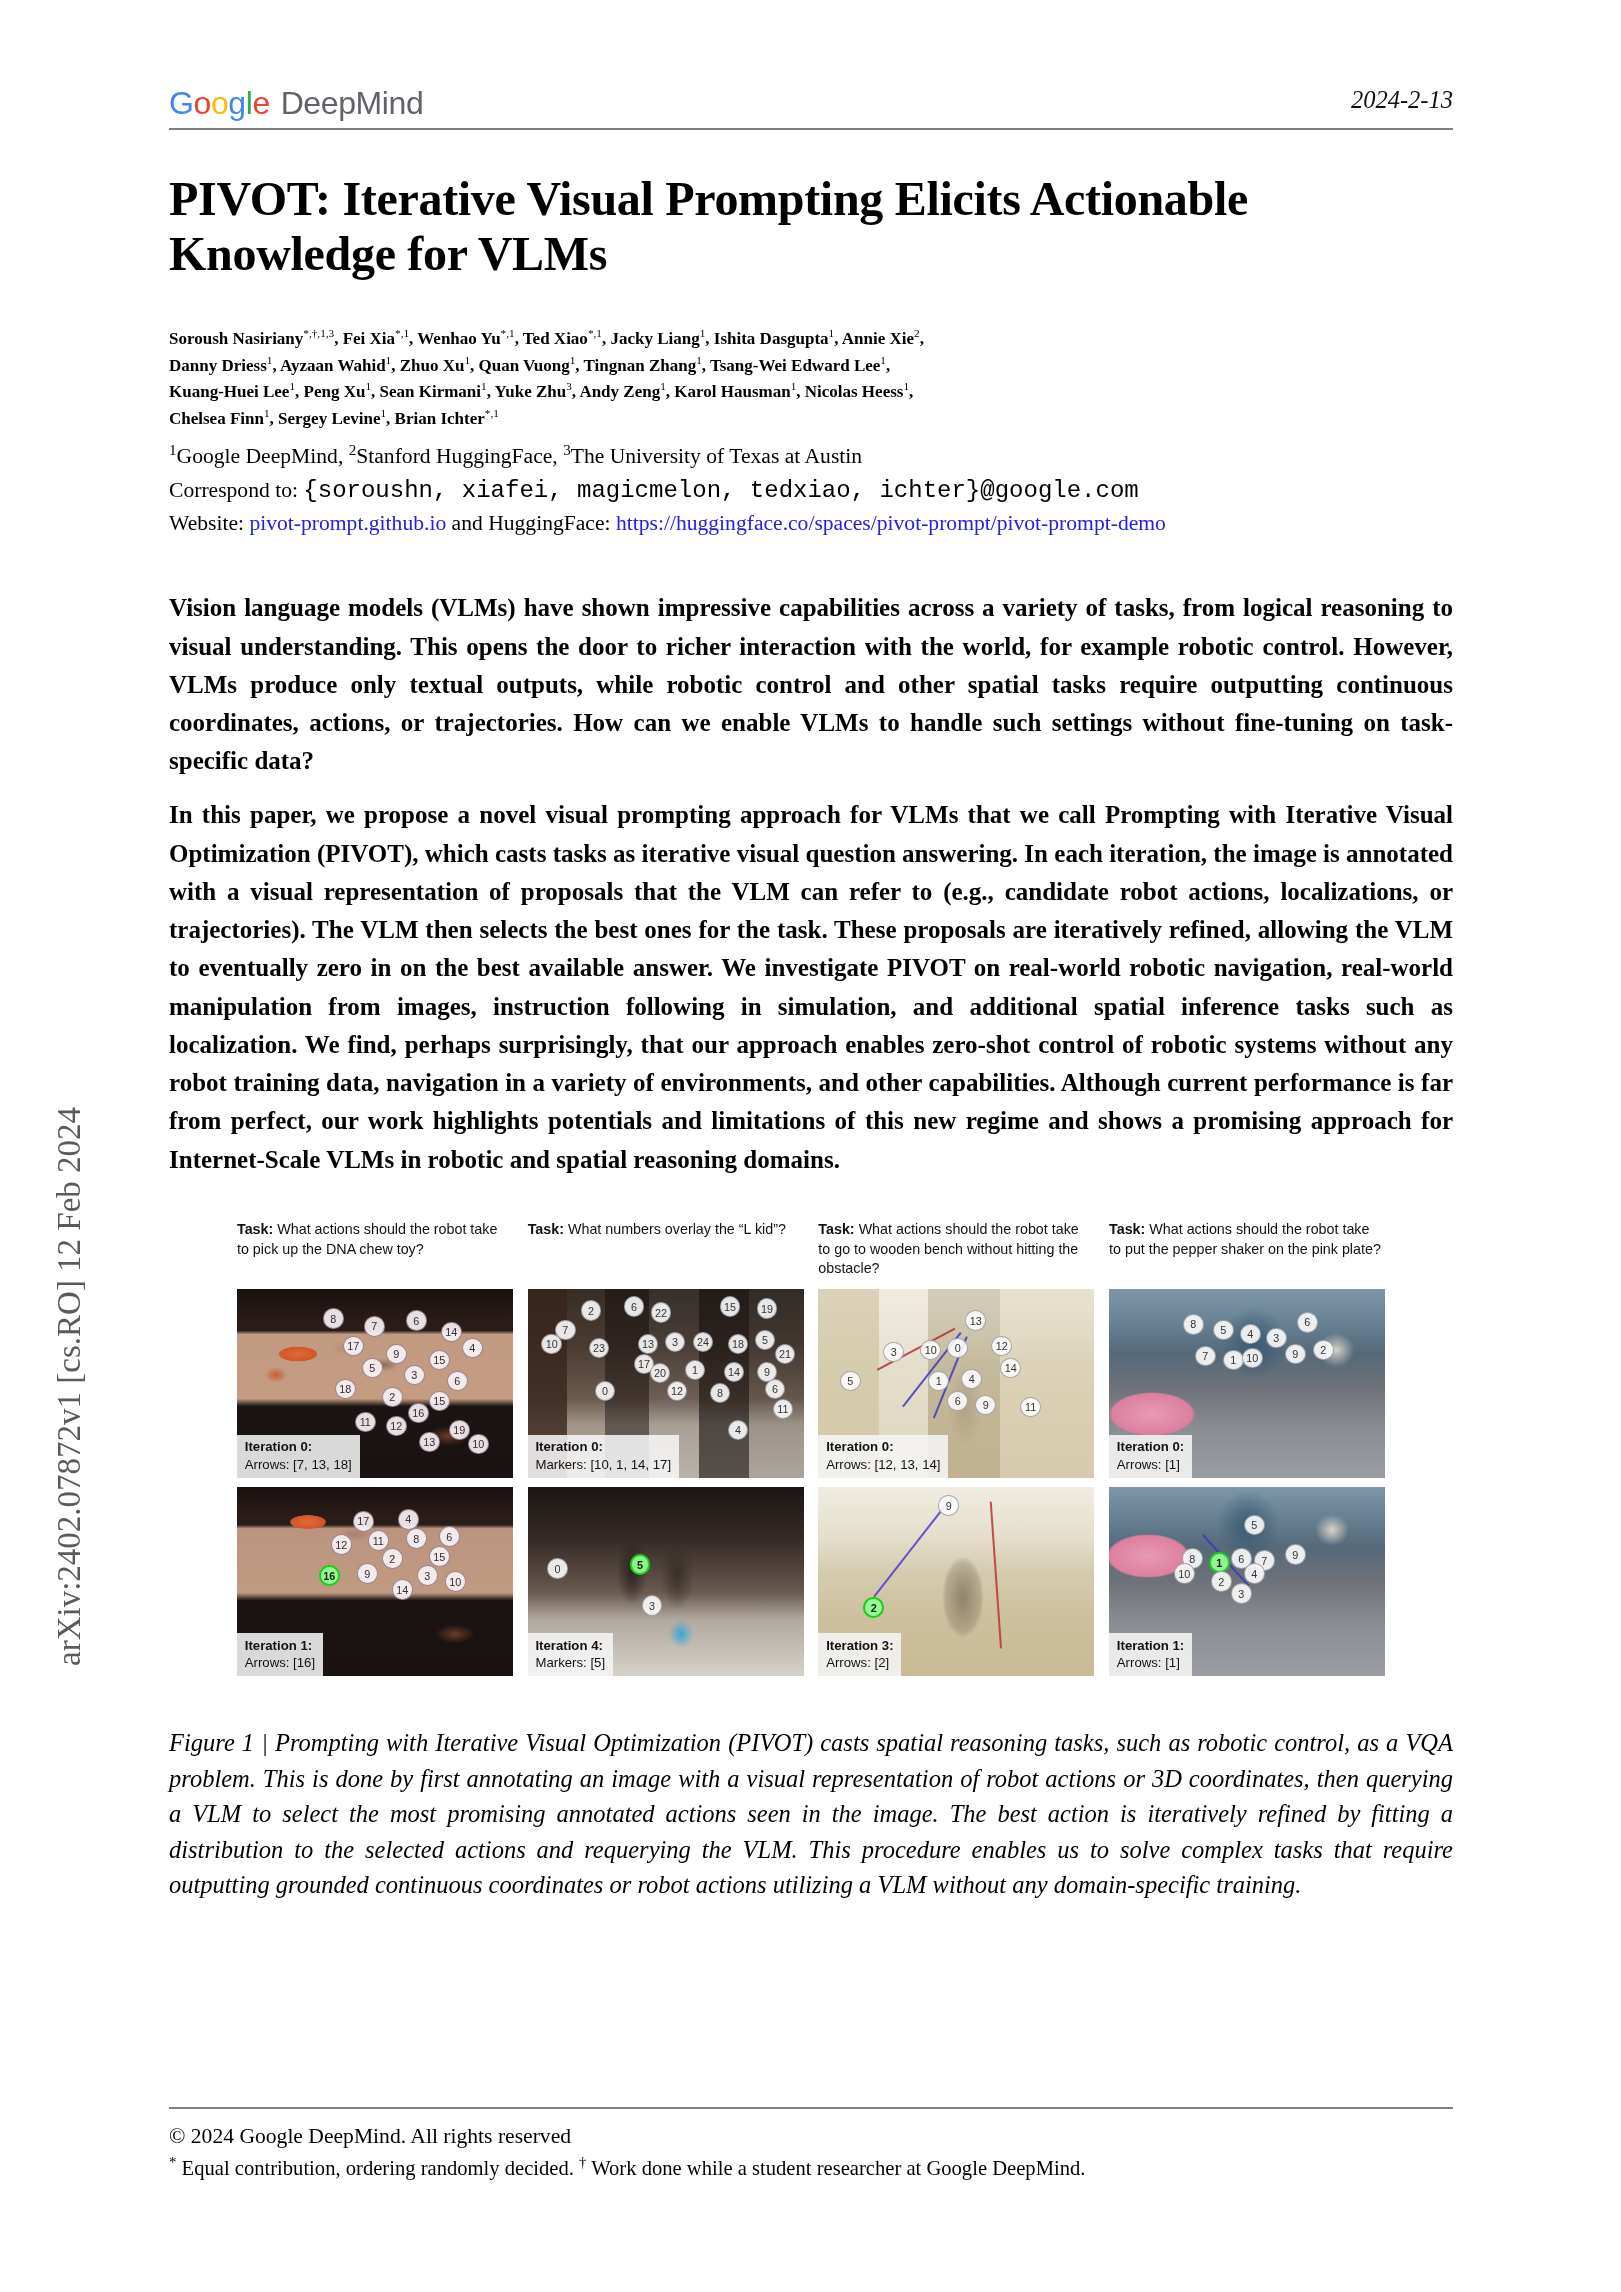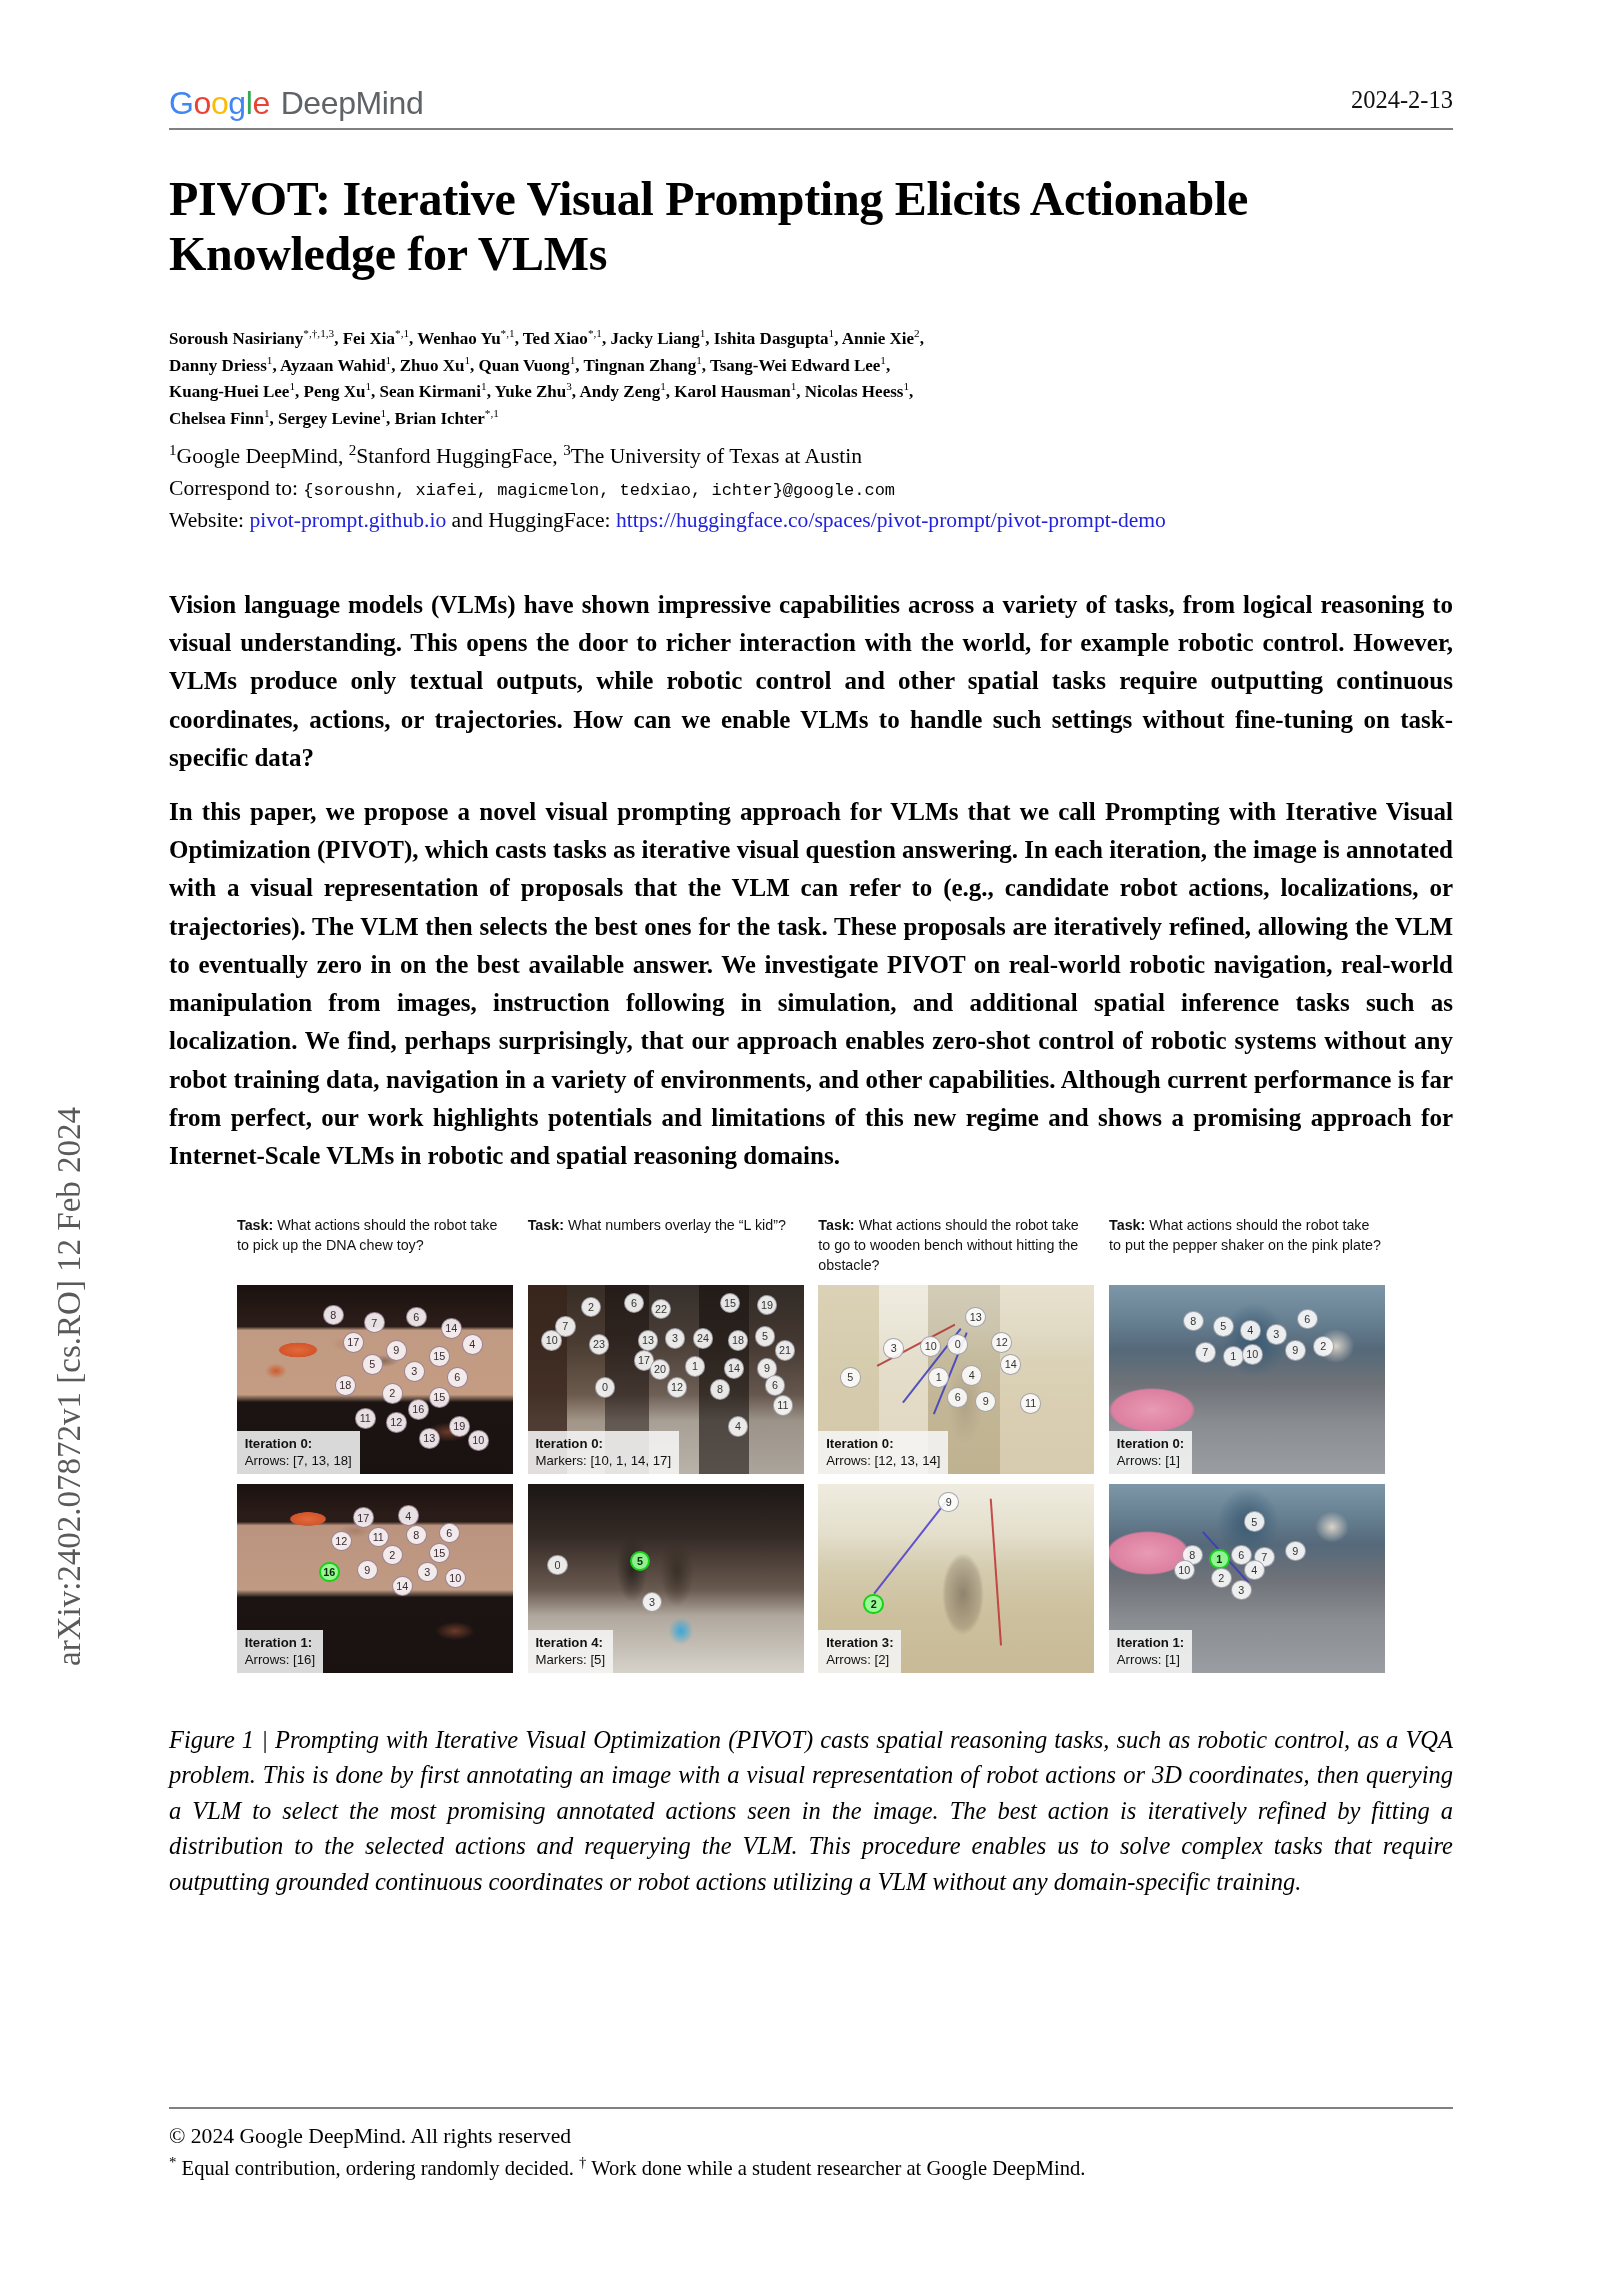--- a/index.html
+++ b/index.html
@@ -59,20 +59,21 @@
     top: 2.9px;
   }
   .brand .g1 { color: #4285F4; }
   .brand .g2 { color: #EA4335; }
   .brand .g3 { color: #FBBC05; }
   .brand .g4 { color: #4285F4; }
   .brand .g5 { color: #34A853; }
   .brand .g6 { color: #EA4335; }
   .brand .dm { color: #5F6368; margin-left: 10.8px; font-weight: 400; }
   .header-date {
+    font-style: italic;
     font-size: 24.5px;
     color: #111;
     position: relative;
     top: -2px;
   }
   .rule-top {
     border-top: 2.9px solid #808080;
     margin-top: 11.8px;
   }
 
@@ -96,21 +97,21 @@
   .authors sup { font-weight: 400; font-size: 0.66em; }
 
   .affil {
     margin-top: 7.8px;
     font-size: 21.6px;
     line-height: 1.48;
   }
   .affil sup { font-size: 0.7em; }
   .mono {
     font-family: "Liberation Mono", "DejaVu Sans Mono", monospace;
-    font-size: 17px;
+    font-size: 24px;
     text-align: right;
   }
   .lnk { color: #2222dd; }
 
   
   .abstract {
     margin-top: 49px;
     font-size: 25px;
     font-weight: 700;
     line-height: 1.53;

